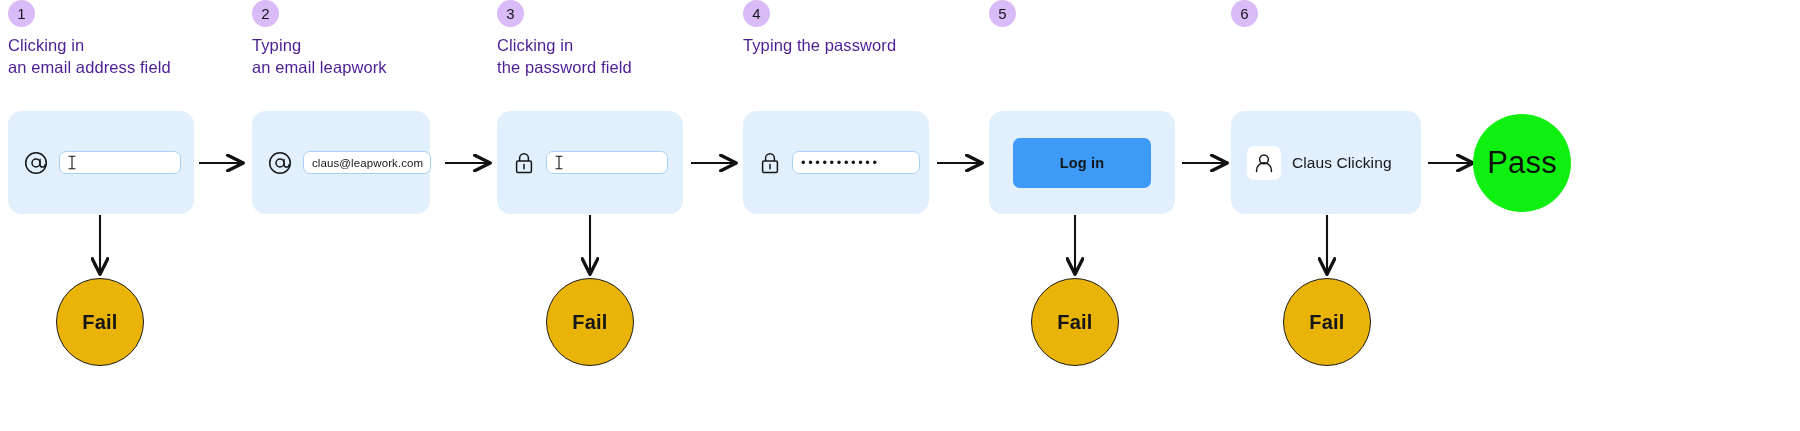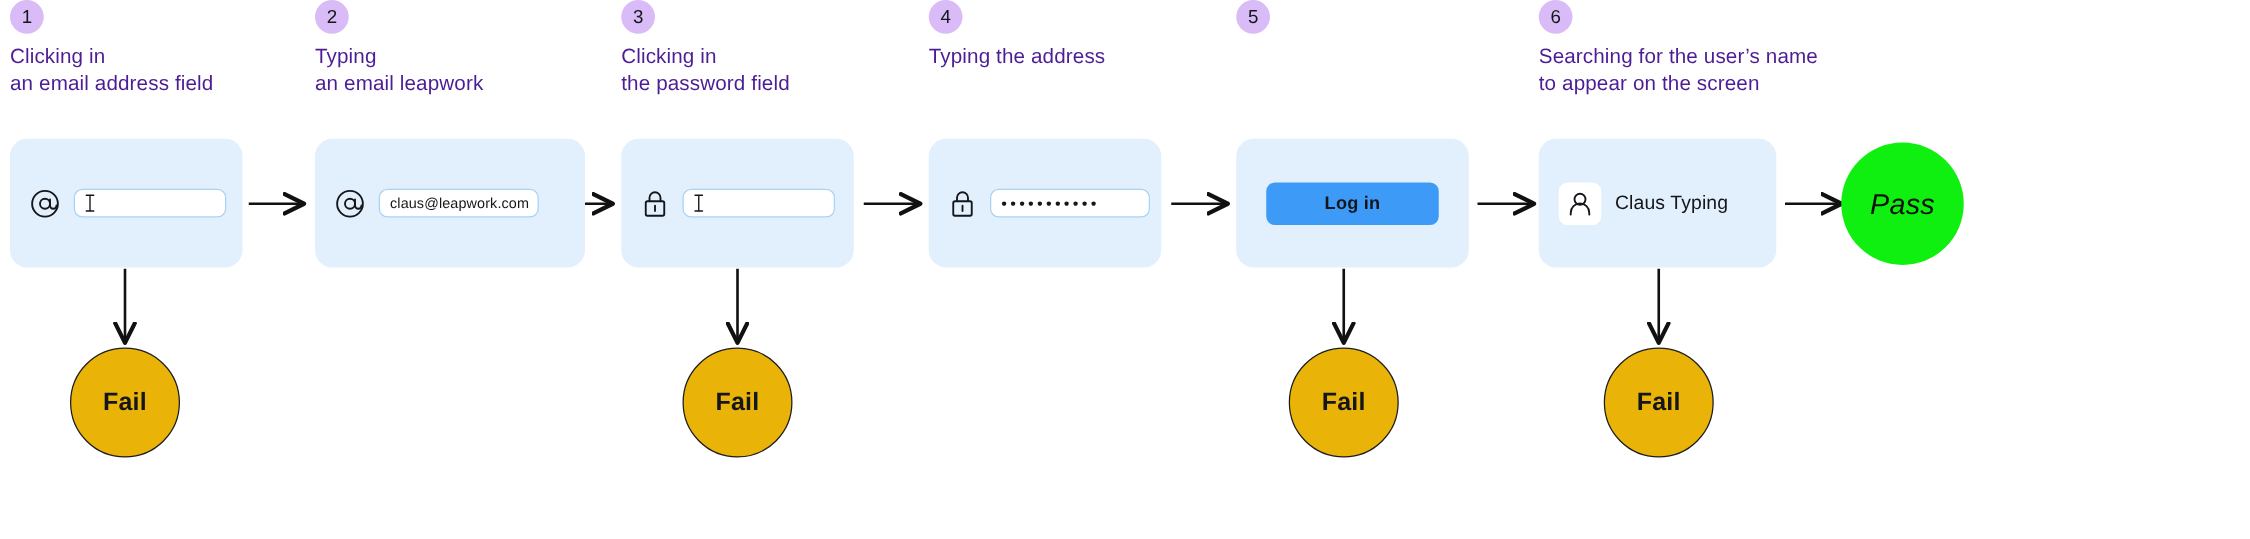--- a/index.html
+++ b/index.html
@@ -104,21 +104,21 @@
     line-height: 1;
     color: #14161a;
   }
 
   .login-btn {
     background: #3d9bf7;
     color: #14161a;
     border: none;
     border-radius: 7px;
     width: 138px;
-    height: 34px;
+    height: 50px;
     font-size: 14.5px;
     font-weight: 700;
     letter-spacing: 0.2px;
     font-family: "Liberation Sans", sans-serif;
     cursor: pointer;
   }
 
   .avatar-box {
     width: 34px;
     height: 34px;
@@ -166,24 +166,23 @@
 
   .pass {
     position: absolute;
     width: 98px;
     height: 98px;
     border-radius: 50%;
     background: #10f010;
     display: flex;
     align-items: center;
     justify-content: center;
-    font-size: 23px;
+    font-size: 31px;
     color: #0b1008;
     letter-spacing: 0.2px;
-    font-style: italic;
   }
 </style>
 </head>
 <body>
 
 <div id="stage">
 
   <svg class="svg-layer" viewBox="0 0 1800 431" xmlns="http://www.w3.org/2000/svg">
     <defs>
       <marker id="ah" markerWidth="9" markerHeight="9" refX="7.4" refY="4.5" orient="auto" markerUnits="strokeWidth">
@@ -226,21 +225,21 @@
         </svg>
       </div>
     </div>
   </div>
 
   <div class="step" style="left:252px;">
     <div class="badge">2</div>
     <div class="caption">Typing
 an email leapwork</div>
   </div>
-  <div class="panel" style="left:252px; width:216px;">
+  <div class="panel" style="left:252px; width:178px;">
     <div class="panel-inner">
       <svg class="at-icon" width="24" height="24" viewBox="0 0 24 24">
         <circle cx="12" cy="12" r="10.3" fill="none" stroke="#14161a" stroke-width="1.5"></circle>
         <circle cx="12" cy="12" r="4" fill="none" stroke="#14161a" stroke-width="1.5"></circle>
         <path d="M16 8.6 V13.4 a2.6 2.6 0 0 0 5.2 0" fill="none" stroke="#14161a" stroke-width="1.5" stroke-linecap="round"></path>
       </svg>
       <div class="field email">
         <span>claus@leapwork.com</span>
       </div>
     </div>
@@ -261,21 +260,21 @@
       <div class="field empty">
         <svg class="caret" width="8" height="15" viewBox="0 0 8 15">
           <path d="M4,1.2 V13.8 M1,1.2 H7 M1,13.8 H7" stroke="#14161a" stroke-width="1.1" fill="none" stroke-linecap="round"></path>
         </svg>
       </div>
     </div>
   </div>
 
   <div class="step" style="left:743px;">
     <div class="badge">4</div>
-    <div class="caption">Typing the address</div>
+    <div class="caption">Typing the password</div>
   </div>
   <div class="panel" style="left:743px; width:186px;">
     <div class="panel-inner">
       <svg class="lock-icon" width="22" height="24" viewBox="0 0 22 24">
         <rect x="3.6" y="10" width="14.8" height="11.6" rx="1.4" fill="none" stroke="#14161a" stroke-width="1.5"></rect>
         <path d="M6.6 10 V7.2 a4.4 4.4 0 0 1 8.8 0 V10" fill="none" stroke="#14161a" stroke-width="1.5"></path>
         <path d="M11 13.6 V17.8" stroke="#14161a" stroke-width="1.5" stroke-linecap="round"></path>
       </svg>
       <div class="field pwd">
         <span class="dots">•••••••••••</span>
@@ -285,32 +284,30 @@
 
   <div class="step" style="left:989px;">
     <div class="badge">5</div>
   </div>
   <div class="panel" style="left:989px; width:186px; justify-content:center;">
     <button class="login-btn">Log in</button>
   </div>
 
   <div class="step" style="left:1231px; width:300px;">
     <div class="badge">6</div>
-    <div class="caption">Searching for the user’s name
-to appear on the screen</div>
   </div>
   <div class="panel" style="left:1231px; width:190px;">
     <div class="panel-inner">
       <div class="avatar-box">
         <svg width="22" height="24" viewBox="0 0 22 24">
           <circle cx="11" cy="8.4" r="4.4" fill="none" stroke="#14161a" stroke-width="1.5"></circle>
           <path d="M3.6 20.6 v-1.4 a7.4 7.4 0 0 1 14.8 0 v1.4" fill="none" stroke="#14161a" stroke-width="1.5" stroke-linecap="round"></path>
         </svg>
       </div>
-      <span class="person-name">Claus Typing</span>
+      <span class="person-name">Claus Clicking</span>
     </div>
   </div>
 
   <div class="fail" style="left:56px;  top:278px;">Fail</div>
   <div class="fail" style="left:546px; top:278px;">Fail</div>
   <div class="fail" style="left:1031px;top:278px;">Fail</div>
   <div class="fail" style="left:1283px;top:278px;">Fail</div>
 
   <div class="pass" style="left:1473px; top:114px;">Pass</div>
 

